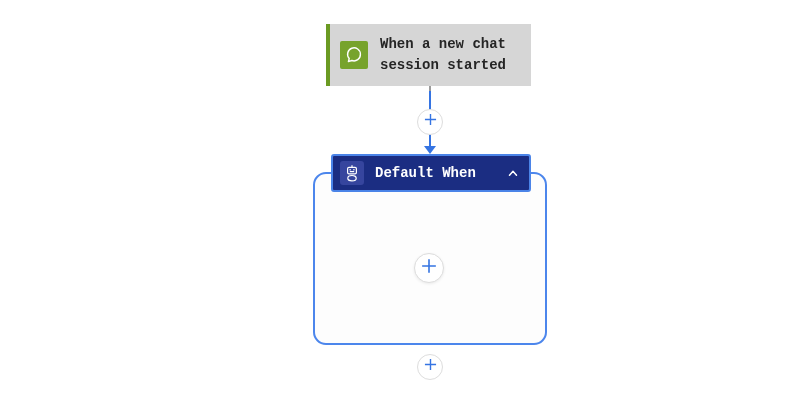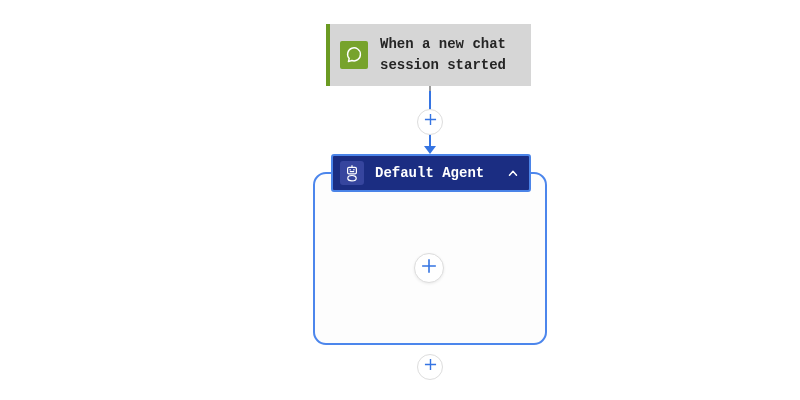--- a/index.html
+++ b/index.html
@@ -136,21 +136,21 @@
         <g fill="none" stroke="#ffffff" stroke-width="1.2">
           <line x1="10" y1="2.2" x2="10" y2="4.3"></line>
           <rect x="5.6" y="4.3" width="8.8" height="6.6" rx="1.4"></rect>
           <line x1="7.8" y1="8.6" x2="12.2" y2="8.6"></line>
           <ellipse cx="10" cy="15.2" rx="4.2" ry="2.7"></ellipse>
         </g>
         <circle cx="8.1" cy="6.8" r="0.8" fill="#ffffff"></circle>
         <circle cx="11.9" cy="6.8" r="0.8" fill="#ffffff"></circle>
       </svg>
     </span>
-    <span class="agent-title">Default Agent</span>
+    <span class="agent-title">Default When</span>
     <span class="chevron-btn">
       <svg width="14" height="14" viewBox="0 0 16 16">
         <path d="M4 10.5 8 6l4 4.5" fill="none" stroke="#ffffff" stroke-width="1.7" stroke-linecap="round" stroke-linejoin="round"></path>
       </svg>
     </span>
   </div>
 
   <div class="abs add-tool">Add tool</div>
 
   <div class="abs plus-circle plus-inner">

